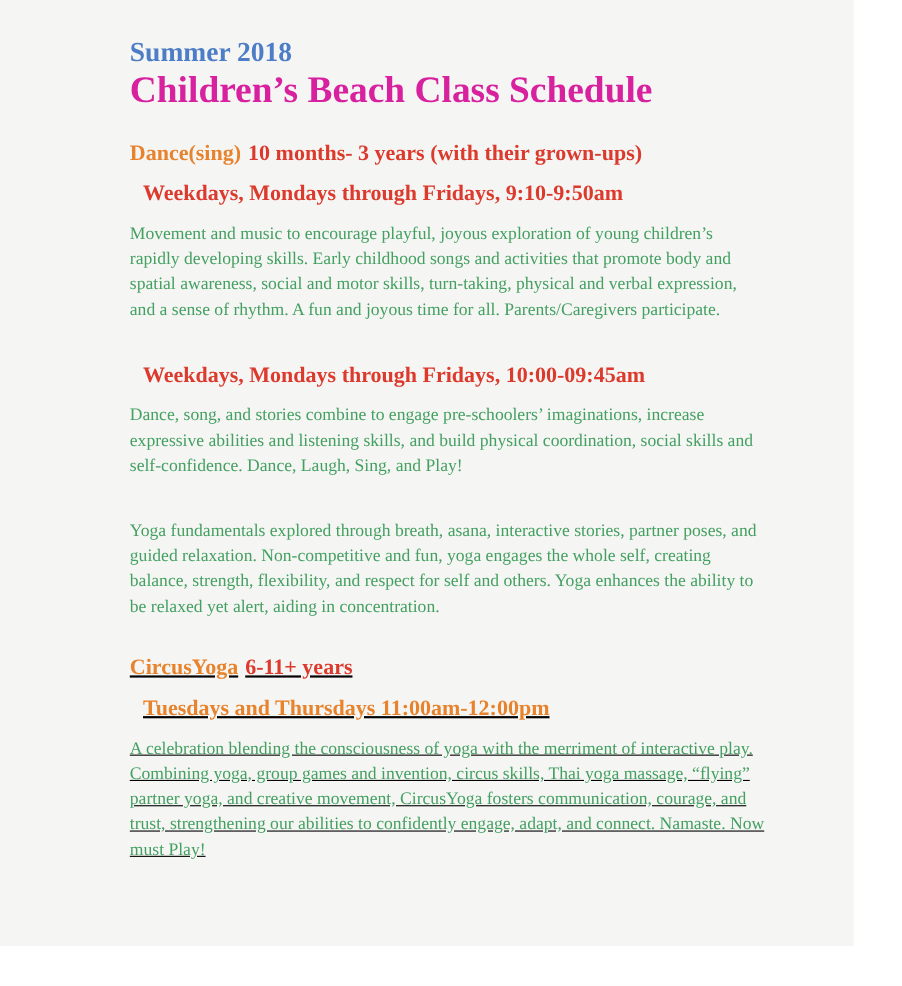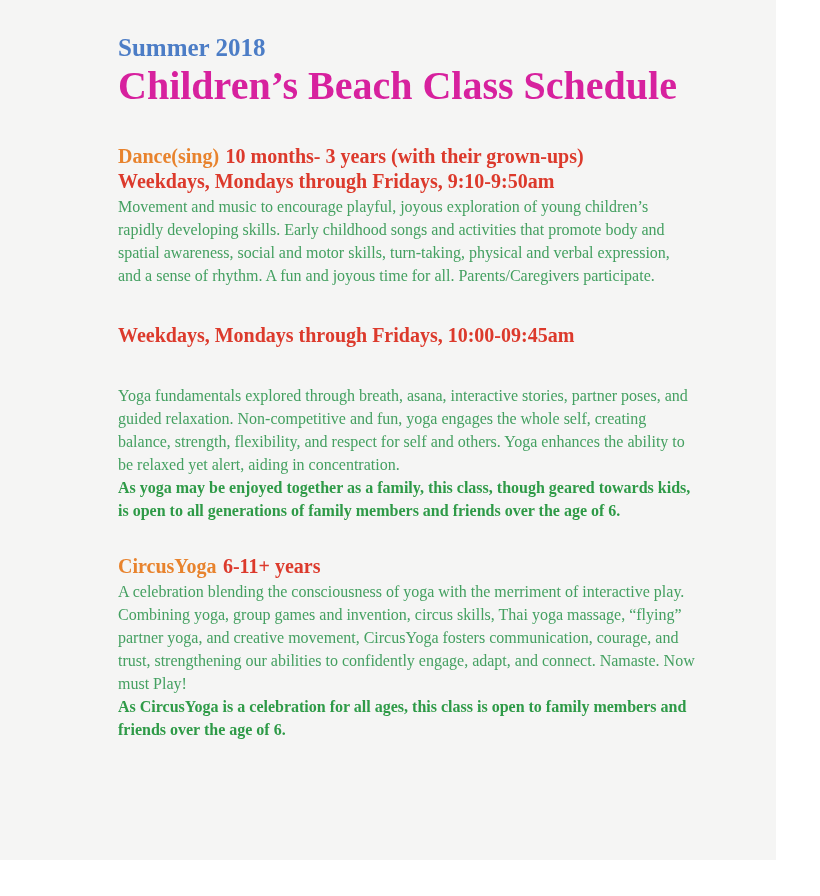--- a/index.html
+++ b/index.html
@@ -21,42 +21,42 @@
     position: relative;
   }
   .season {
     font-size: 25px;
     font-weight: bold;
     color: var(--season-blue, #4C7DC6);
     margin: 0 0 2px 0;
     line-height: 1.1;
   }
   .doc-title {
-    font-size: 40px;
+    font-size: 34px;
     font-weight: bold;
     color: var(--title-magenta, #D7219E);
-    margin: 0 0 36px 0;
+    margin: 0 0 26px 0;
     line-height: 1.1;
   }
   .class-section { max-width: 632px; }
   .sec-gap-lg { margin-top: 36px; }
-  .sec-gap-md { margin-top: 32px; }
+  .sec-gap-md { margin-top: 32px; text-decoration: underline; }
   .class-heading {
     font-size: 20px;
     font-weight: bold;
     margin: 0;
     line-height: 25px;
   }
   .class-name { color: var(--class-orange, #E8832D); }
   .class-ages { color: var(--accent-red, #DC3A2C); margin-left: 0.32em; }
   .class-schedule {
     font-size: 20px;
     font-weight: bold;
     color: var(--accent-red, #DC3A2C);
-    margin: 0;
+    margin: 12px;
     line-height: 25px;
   }
   .class-schedule.orange { color: var(--class-orange, #E8832D); }
   .class-description {
     font-size: 16px;
     color: var(--body-green, #44A061);
     margin: 1px 0 0 0;
     line-height: 23px;
     position: relative;
   }
@@ -84,29 +84,29 @@
   <section class="class-section">
     <h3 class="class-heading">
       <span class="class-name">Dance(sing)</span><span class="class-ages">10 months- 3 years (with their grown-ups)</span>
     </h3>
     <h3 class="class-schedule">Weekdays, Mondays through Fridays, 9:10-9:50am</h3>
     <p class="class-description">Movement and music to encourage playful, joyous exploration of young children’s rapidly developing skills. Early childhood songs and activities that promote body and spatial awareness, social and motor skills, turn-taking, physical and verbal expression, and a sense of rhythm. A fun and joyous time for all. Parents/Caregivers participate.</p>
   </section>
 
   <section class="class-section sec-gap-lg">
     <h3 class="class-schedule">Weekdays, Mondays through Fridays, 10:00-09:45am</h3>
+    <p class="class-description">Dance, song, and stories combine to engage pre-schoolers’ imaginations, increase expressive abilities and listening skills, and build physical coordination, social skills and self-confidence. Dance, Laugh, Sing, and Play!</p>
   </section>
 
   <section class="class-section sec-gap-lg">
     <p class="class-description">Yoga fundamentals explored through breath, asana, interactive stories, partner poses, and guided relaxation. Non-competitive and fun, yoga engages the whole self, creating balance, strength, flexibility, and respect for self and others. Yoga enhances the ability to be relaxed yet alert, aiding in concentration.</p>
-    <p class="class-note">As yoga may be enjoyed together as a family, this class, though geared towards kids, is open to all generations of family members and friends over the age of 6.</p>
   </section>
 
   <section class="class-section sec-gap-md">
     <h3 class="class-heading">
       <span class="class-name">CircusYoga</span><span class="class-ages">6-11+ years</span>
     </h3>
+    <h3 class="class-schedule orange">Tuesdays and Thursdays 11:00am-12:00pm</h3>
     <p class="class-description">A celebration blending the consciousness of yoga with the merriment of interactive play. Combining yoga, group games and invention, circus skills, Thai yoga massage, “flying” partner yoga, and creative movement, CircusYoga fosters communication, courage, and trust, strengthening our abilities to confidently engage, adapt, and connect. Namaste. Now must Play!</p>
-    <p class="class-note">As CircusYoga is a celebration for all ages, this class is open to family members and friends over the age of 6.</p>
   </section>
 
 </div>
 <div class="footer-strip"></div>
 
 </body></html>

